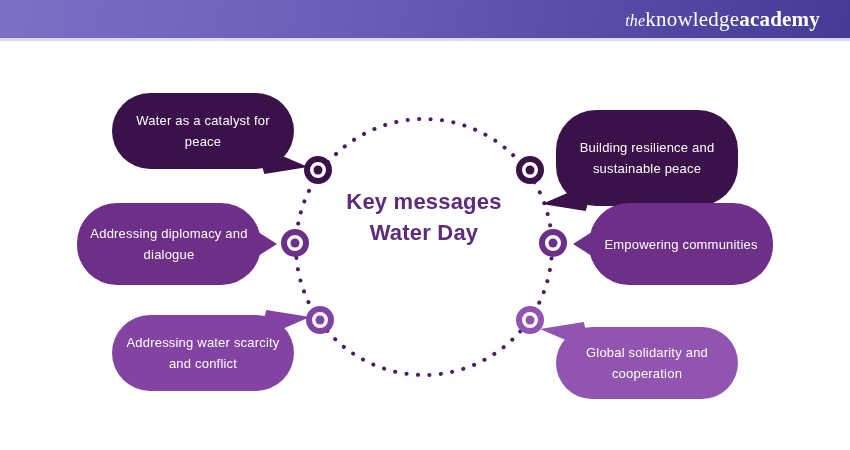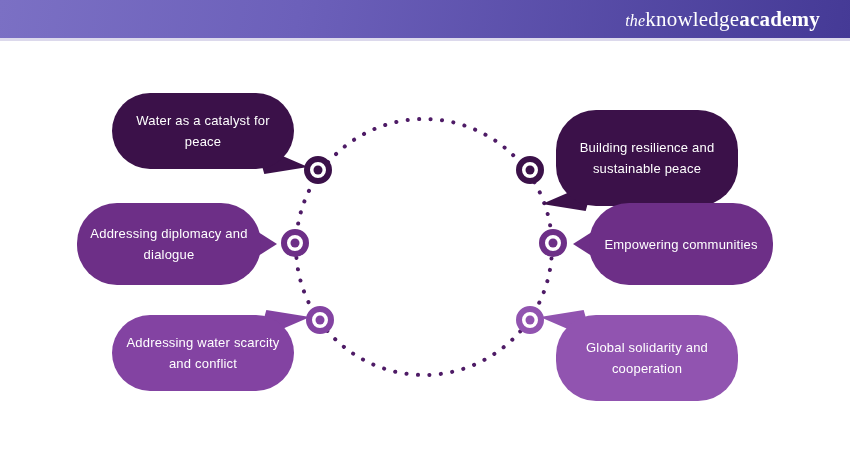--- a/index.html
+++ b/index.html
@@ -74,38 +74,40 @@
     width:22px;height:28px;clip-path:polygon(0 0,100% 50%,0 100%);}
   .b-bl{left:112px;top:315px;width:182px;height:76px;}
   .b-bl .tail{right:-16px;top:-5px;width:52px;height:32px;
     clip-path:polygon(0 92%,100% 22%,16% 0);}
   .b-tr{left:556px;top:110px;width:182px;height:96px;}
   .b-tr .tail{left:-14px;bottom:-5px;width:52px;height:32px;
     clip-path:polygon(100% 8%,0 78%,84% 100%);}
   .b-mr{left:589px;top:203px;width:184px;height:82px;}
   .b-mr .tail{left:-16px;top:50%;transform:translateY(-50%);
     width:22px;height:28px;clip-path:polygon(100% 0,0 50%,100% 100%);}
-  .b-br{left:556px;top:315px;width:182px;height:86px;}
+  .b-br{left:556px;top:327px;width:182px;height:72px;}
   .b-br .tail{left:-16px;top:-5px;width:52px;height:32px;
     clip-path:polygon(100% 92%,0 22%,84% 0);}
 </style>
 </head>
 <body>
 
 <div class="header">
   <div class="logo">
     <span class="the">the</span><span>knowledge</span><span class="academy">academy</span>
   </div>
 </div>
 
 <svg class="ring-svg" width="268" height="268">
   <circle cx="134" cy="134" r="128" fill="none" stroke="#4e1b66" stroke-width="4" stroke-linecap="round" stroke-dasharray="0.1 11.4"></circle>
 </svg>
 
 <div class="center-title" style="color: rgb(92, 43, 122);">
+  <div>Key messages</div>
+  <div>Water Day</div>
 </div>
 
 <div class="marker m-tl" style="color: rgb(59, 17, 73);">
     <span class="dot"></span>
   </div>
 <div class="marker m-ml" style="color: rgb(109, 47, 135);">
     <span class="dot"></span>
   </div>
 <div class="marker m-bl" style="color: rgb(131, 67, 162);">
     <span class="dot"></span>

